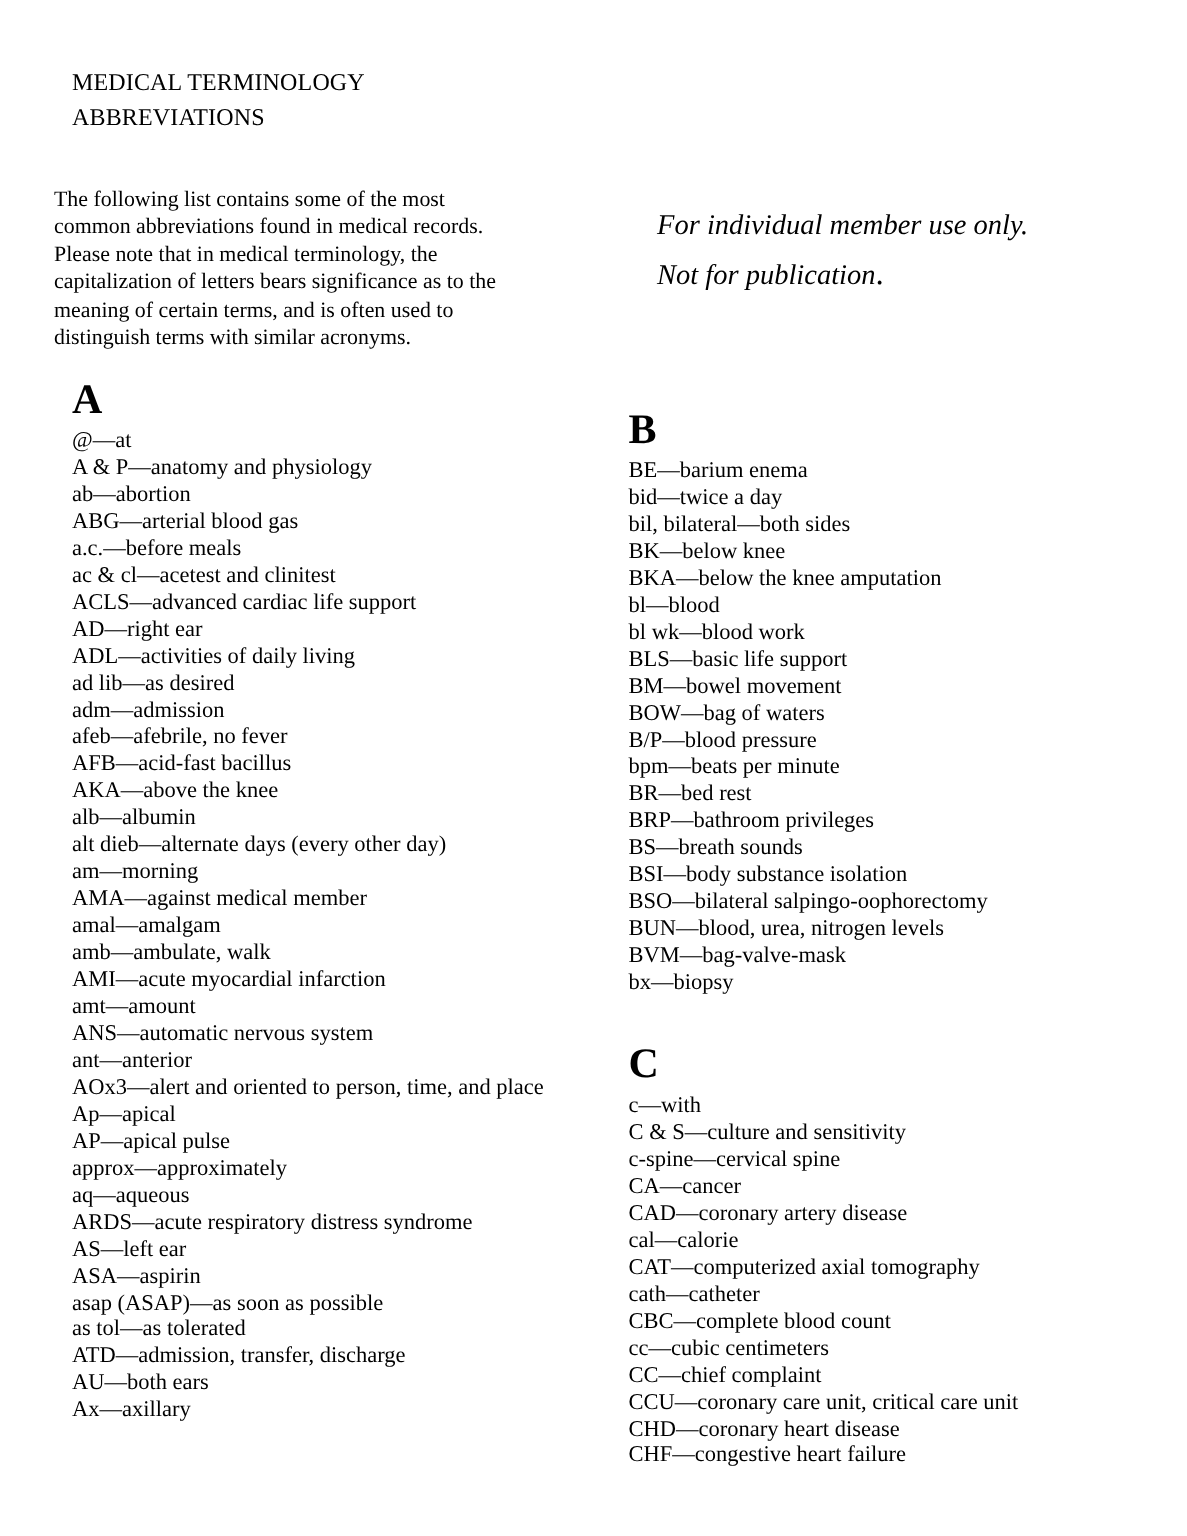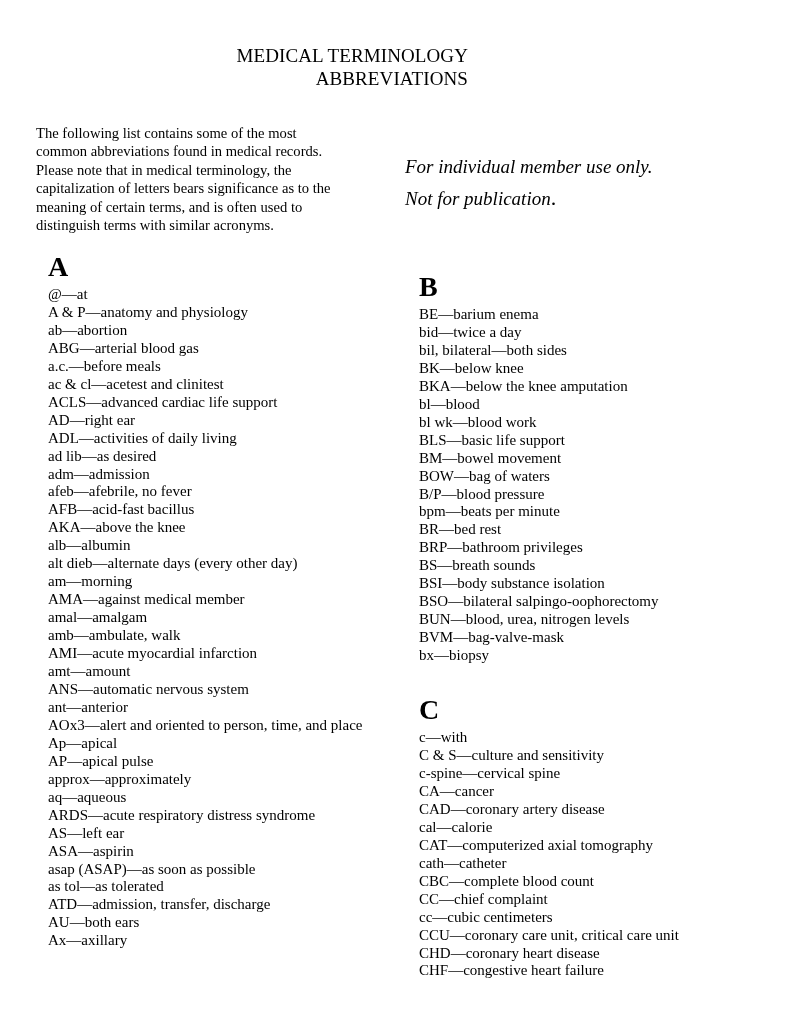--- a/index.html
+++ b/index.html
@@ -18,24 +18,23 @@
   .page {
     position: absolute;
     inset: 0;
   }
   
   .doc-title {
     position: absolute;
     left: 48px;
     top: 44px;
     width: 420px;
-    font-size: 19px;
+    font-size: 16px;
     line-height: 23px;
     letter-spacing: 0.1px;
-    text-align: right;
   }
   .doc-title .line {
     display: block;
     white-space: pre;
   }
   
   .intro {
     position: absolute;
     left: 36px;
     top: 124px;
@@ -43,27 +42,26 @@
     font-size: 14.6px;
     line-height: 18.4px;
   }
   .intro .line {
     display: block;
     white-space: pre;
   }
   
   .notice {
     position: absolute;
-    left: 405px;
+    left: 438px;
     top: 135px;
     width: 340px;
     font-style: italic;
     font-size: 19px;
     line-height: 31px;
-    margin-top: 16px;
   }
   .notice .line {
     display: block;
     white-space: pre;
   }
   .notice .big-period {
     font-style: normal;
     font-size: 22px;
   }
   
@@ -196,22 +194,22 @@
       <ul class="entry-list">
           <li class="entry">c—with</li>
           <li class="entry">C &amp; S—culture and sensitivity</li>
           <li class="entry">c-spine—cervical spine</li>
           <li class="entry">CA—cancer</li>
           <li class="entry">CAD—coronary artery disease</li>
           <li class="entry">cal—calorie</li>
           <li class="entry">CAT—computerized axial tomography</li>
           <li class="entry">cath—catheter</li>
           <li class="entry">CBC—complete blood count</li>
+          <li class="entry">cc—cubic centimeters</li>
           <li class="entry">CC—chief complaint</li>
-          <li class="entry">cc—cubic centimeters</li>
           <li class="entry">CCU—coronary care unit, critical care unit</li>
           <li class="entry">CHD—coronary heart disease</li>
           <li class="entry">CHF—congestive heart failure</li>
         </ul>
     </div>
   </div>
 
 </div>
 
 </body></html>

